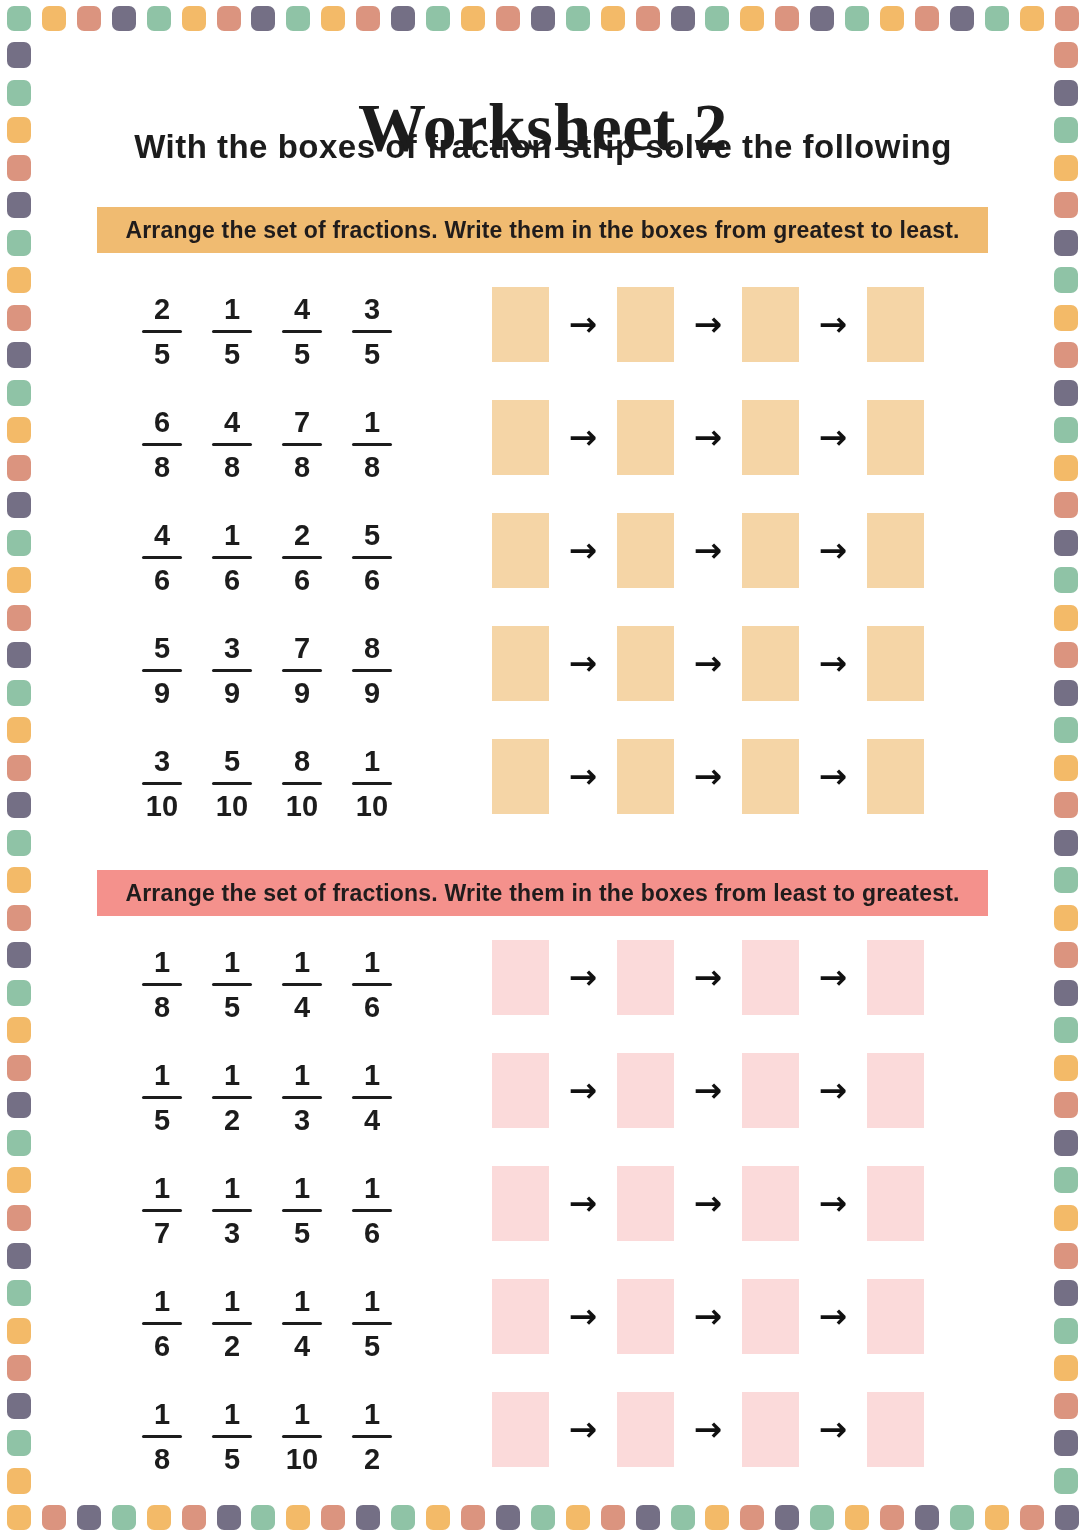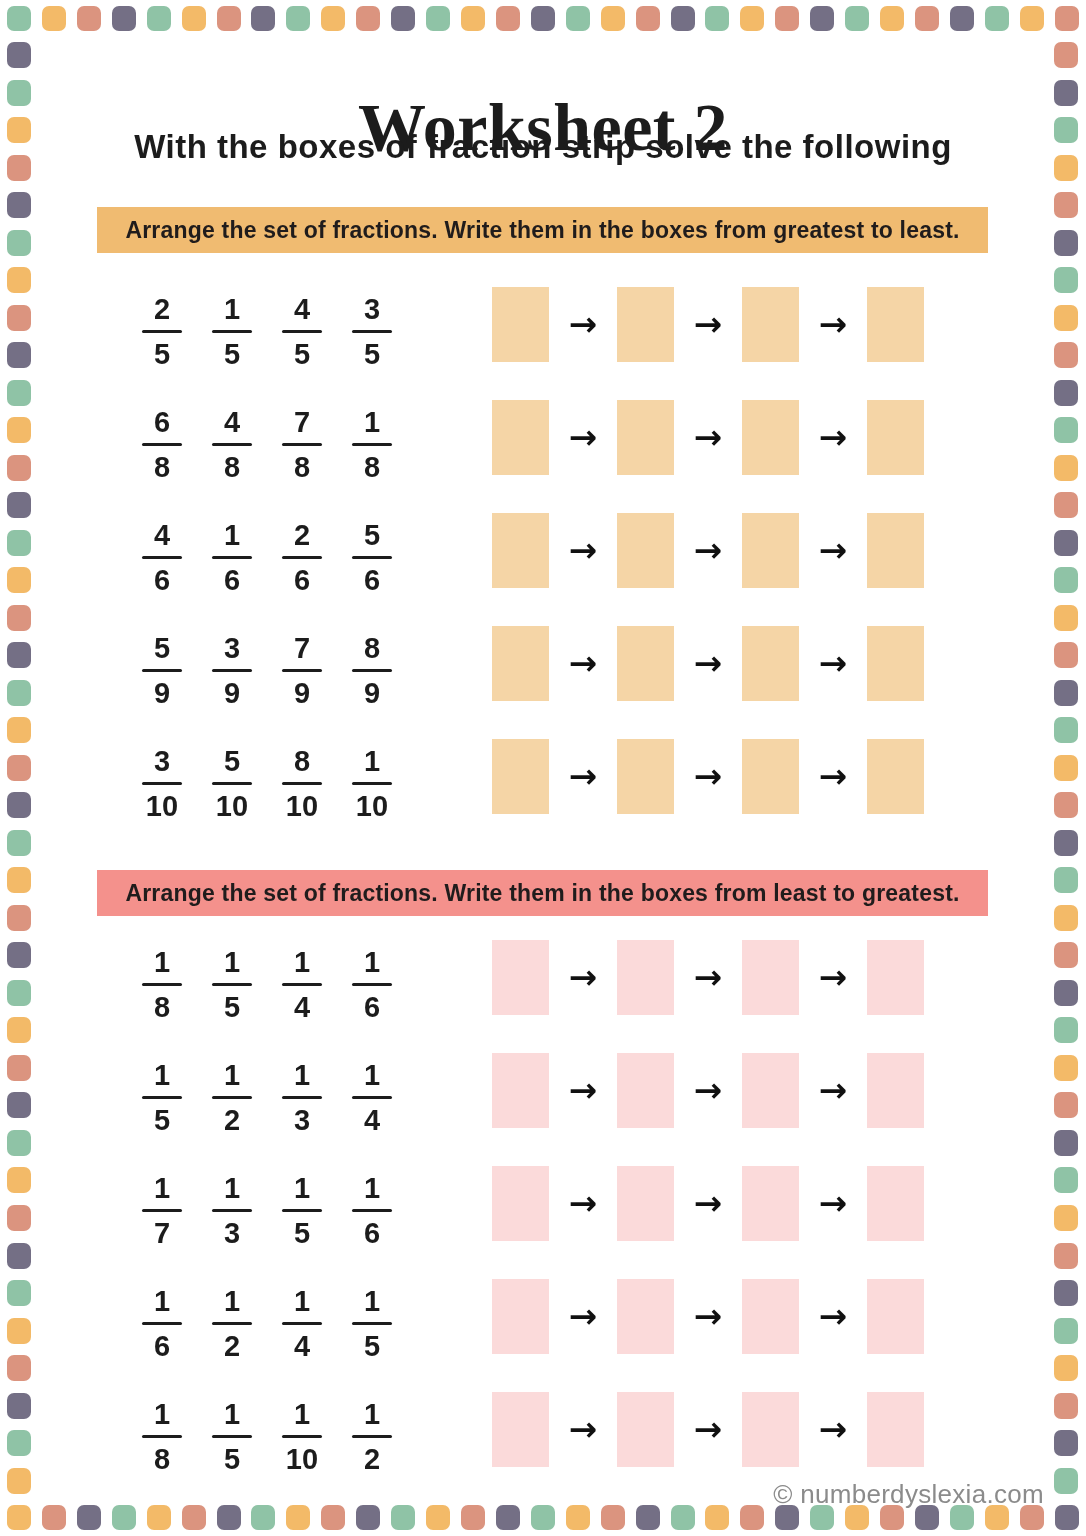--- a/index.html
+++ b/index.html
@@ -547,15 +547,14 @@
           <div class="arrow">→</div>
           <div class="abox" style="background: rgb(251, 218, 218);"></div>
           <div class="arrow">→</div>
           <div class="abox" style="background: rgb(251, 218, 218);"></div>
           <div class="arrow">→</div>
           <div class="abox" style="background: rgb(251, 218, 218);"></div>
         </div>
       </div>
     </div>
 
-  <div class="footer">© numberdyslexia.com</div>
 
 </div>
 
 </body></html>

